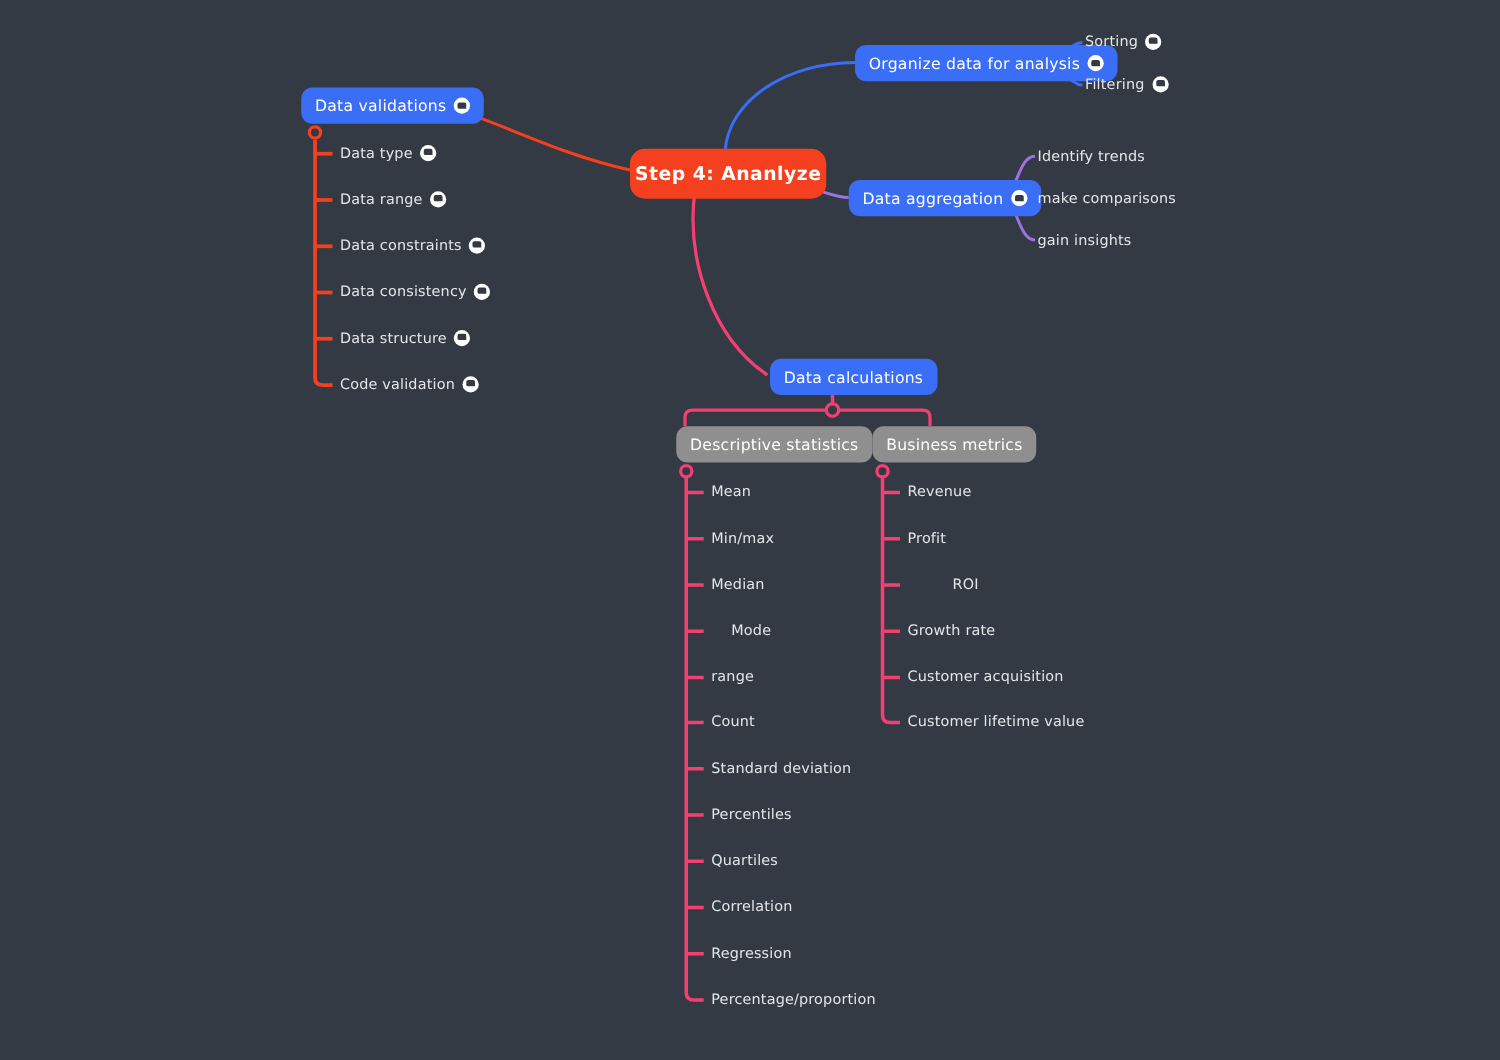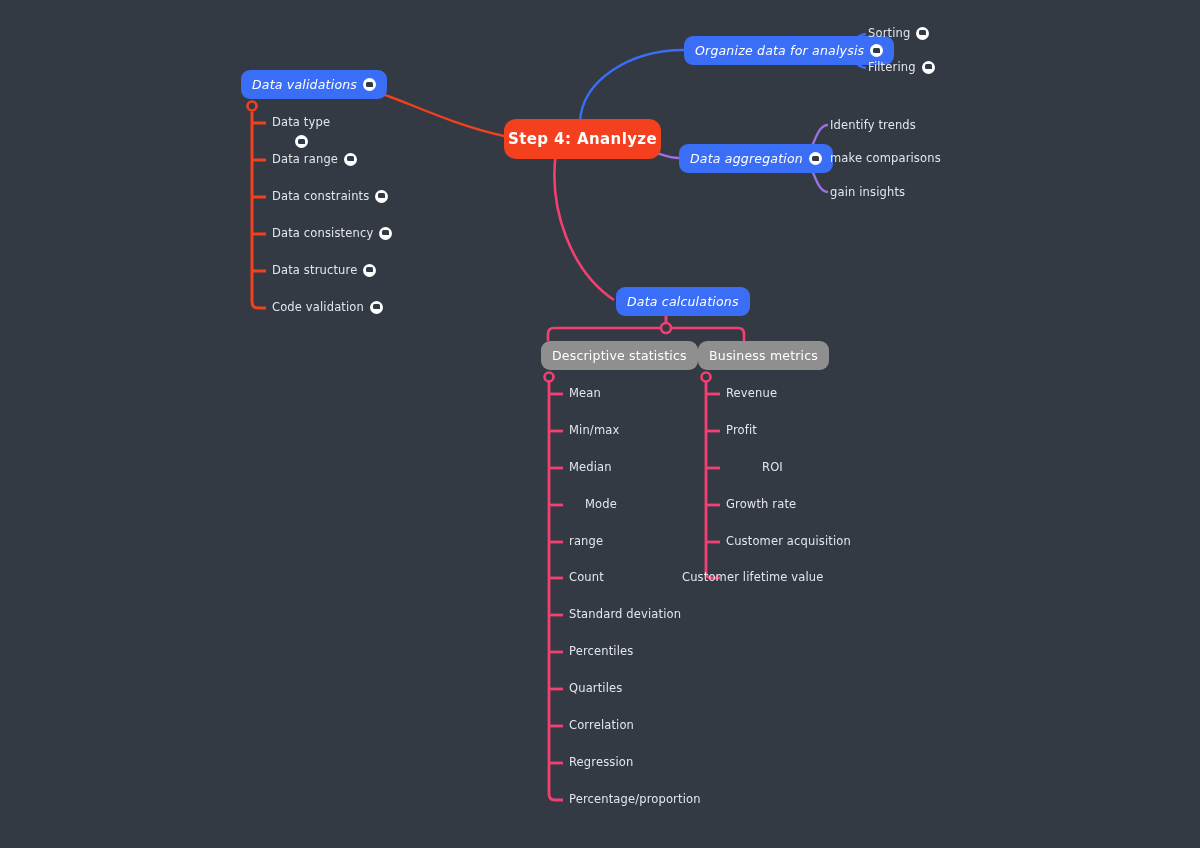--- a/index.html
+++ b/index.html
@@ -36,21 +36,21 @@
     box-sizing: border-box;
     white-space: nowrap;
   }
   .node.pill {
     border-radius: 9px;
     padding: 7px 11px;
     font-size: 12.5px;
     letter-spacing: 0.2px;
     color: #ffffff;
   }
-  .node.pill.blue { background: #3b6ef6; font-style: italic; }
+  .node.pill.blue { background: #3b6ef6; }
   .node.pill.gray { background: #8f8f8f; }
   .node.root {
     background: #f4401f;
     border-radius: 12px;
     padding: 11px 4px;
     font-size: 15px;
     font-weight: bold;
     letter-spacing: 0.4px;
     color: #ffffff;
   }
@@ -139,21 +139,21 @@
   </svg>
 
   <div class="node root" style="left:504px; top:119px;">
     <span>Step 4: Ananlyze</span>
   </div>
 
   <div class="node pill blue" style="left:241px; top:70px;">
     <span>Data validations</span>
     <span class="note-icon"></span>
   </div>
-  <div class="node plain" style="left:272px; top:115px;flex-direction:column;">
+  <div class="node plain" style="left:272px; top:115px;">
     <span>Data type</span>
     <span class="note-icon"></span>
   </div>
   <div class="node plain" style="left:272px; top:152px;">
     <span>Data range</span>
     <span class="note-icon"></span>
   </div>
   <div class="node plain" style="left:272px; top:189px;">
     <span>Data constraints</span>
     <span class="note-icon"></span>
@@ -254,17 +254,17 @@
   </div>
   <div class="node plain" style="left:726px; top:460px;margin-left:36px;">
     <span>ROI</span>
   </div>
   <div class="node plain" style="left:726px; top:497px;">
     <span>Growth rate</span>
   </div>
   <div class="node plain" style="left:726px; top:534px;">
     <span>Customer acquisition</span>
   </div>
-  <div class="node plain" style="left:682px; top:570px;">
+  <div class="node plain" style="left:726px; top:570px;">
     <span>Customer lifetime value</span>
   </div>
 
 </div>
 
 </body></html>

